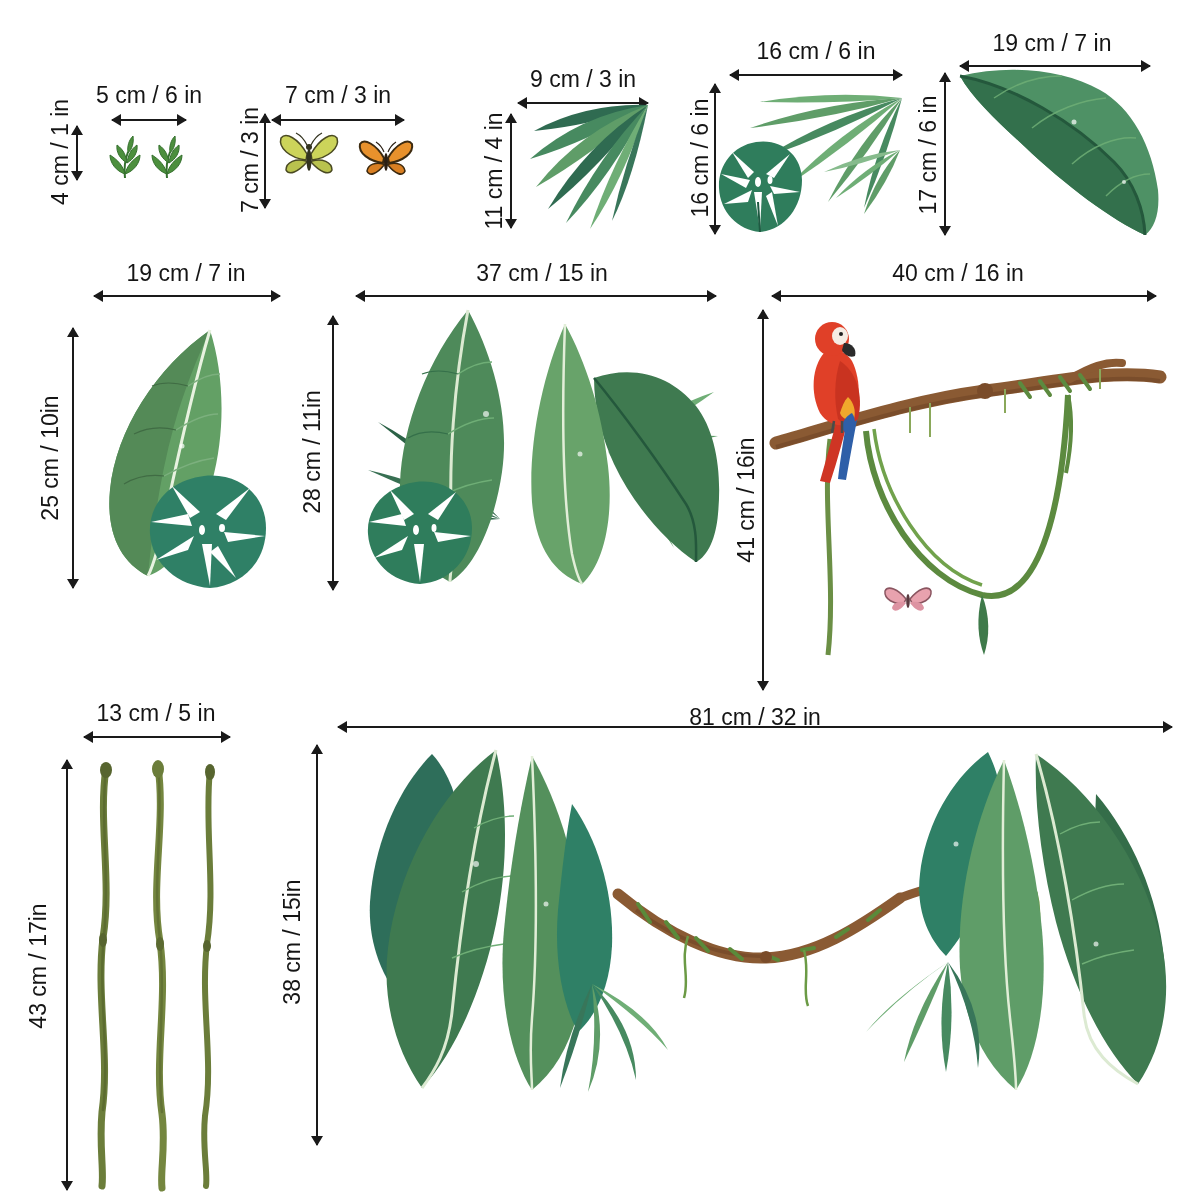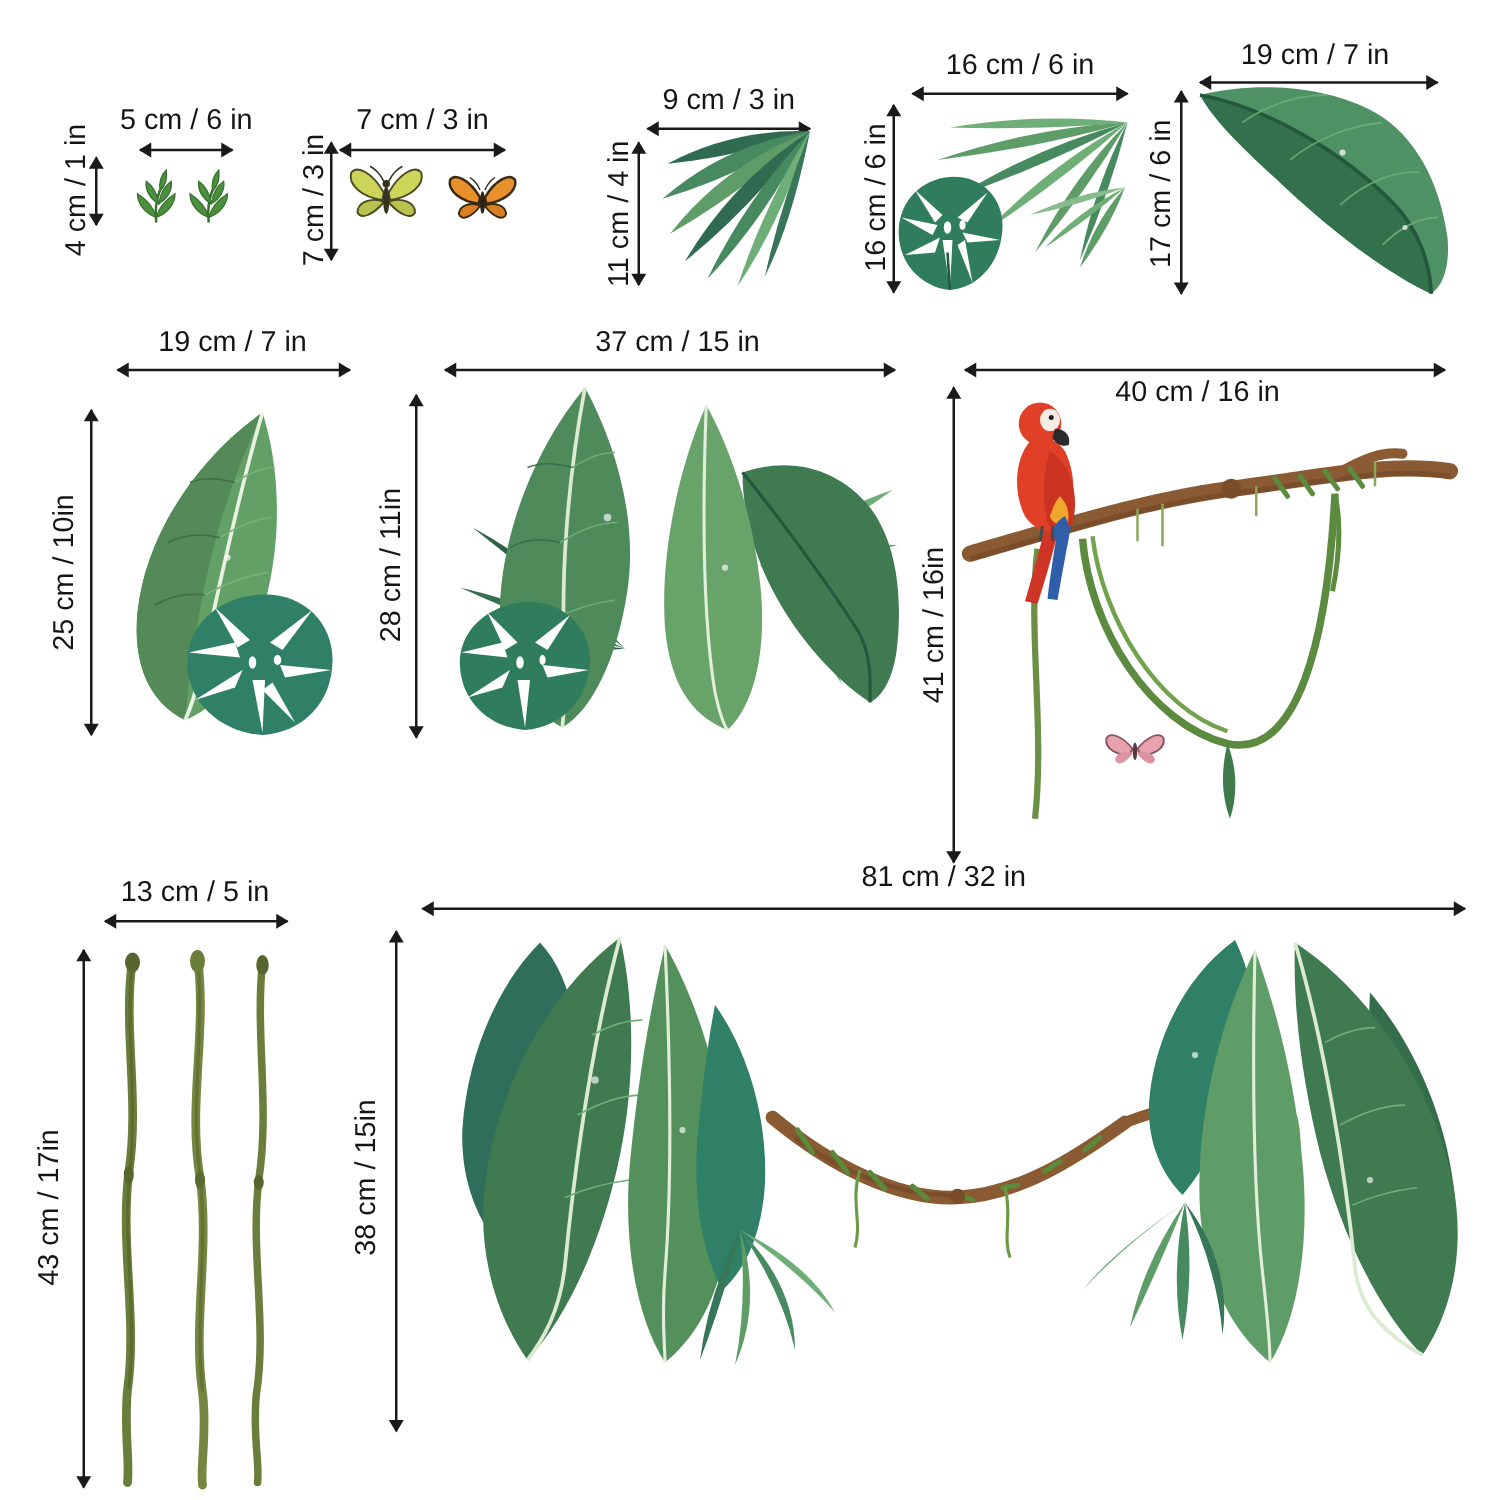--- a/index.html
+++ b/index.html
@@ -196,21 +196,21 @@
         <path d="M40,186 L64,210 L54,216 Z" fill="#fff"></path>
         <path d="M106,188 L78,210 L88,216 Z" fill="#fff"></path>
         <path d="M121,232 L84,228 L88,238 Z" fill="#fff"></path>
         <ellipse cx="66" cy="226" rx="3" ry="5" fill="#fff"></ellipse>
         <ellipse cx="84" cy="224" rx="2.5" ry="4" fill="#fff"></ellipse>
       </g>
     </svg>
   </section>
 
   <section class="item">
-    <div class="lbl lbl-h" style="left:958px;top:260px;margin-top:40px;">40 cm / 16 in</div>
+    <div class="lbl lbl-h" style="left:958px;top:260px;">40 cm / 16 in</div>
     <div class="dim-h" style="left:772px;top:295px;width:384px;"></div>
     <div class="lbl lbl-v" style="left:746px;top:500px;">41 cm / 16in</div>
     <div class="dim-v" style="left:762px;top:310px;height:380px;"></div>
     <svg class="illus" style="left:770px;top:303px;" width="395" height="390" viewBox="0 0 395 390">
       <g>
         <path d="M6,140 C70,122 140,98 215,88 C280,80 340,66 390,74" stroke="#8a5a33" stroke-width="13" fill="none" stroke-linecap="round"></path>
         <path d="M6,144 C70,126 140,102 215,92 C280,84 340,70 390,78" stroke="#6e4424" stroke-width="4" fill="none" opacity="0.55"></path>
         <path d="M300,76 C320,64 336,58 352,60" stroke="#8a5a33" stroke-width="8" fill="none" stroke-linecap="round"></path>
         <circle cx="215" cy="88" r="8" fill="#7a4c2a"></circle>
       </g>
@@ -262,21 +262,21 @@
       <ellipse cx="30" cy="10" rx="6" ry="8" fill="#57652f"></ellipse>
       <ellipse cx="82" cy="9" rx="6" ry="9" fill="#6b7d3a"></ellipse>
       <ellipse cx="134" cy="12" rx="5" ry="8" fill="#57652f"></ellipse>
       <ellipse cx="27" cy="180" rx="4" ry="7" fill="#57652f"></ellipse>
       <ellipse cx="84" cy="184" rx="4" ry="7" fill="#5b6a31"></ellipse>
       <ellipse cx="131" cy="186" rx="4" ry="6" fill="#57652f"></ellipse>
     </svg>
   </section>
 
   <section class="item">
-    <div class="lbl lbl-h" style="left:755px;top:688px;">81 cm / 32 in</div>
+    <div class="lbl lbl-h" style="left:755px;top:704px;">81 cm / 32 in</div>
     <div class="dim-h" style="left:338px;top:726px;width:834px;"></div>
     <div class="lbl lbl-v" style="left:292px;top:942px;">38 cm / 15in</div>
     <div class="dim-v" style="left:316px;top:745px;height:400px;"></div>
     <svg class="illus" style="left:336px;top:744px;" width="845" height="402" viewBox="0 0 845 402">
       <g>
         <path d="M96,10 C62,44 38,100 34,158 C32,196 44,232 68,258 C92,226 112,176 122,124 C130,80 120,36 96,10 Z" fill="#2e6e5a"></path>
         <path d="M160,6 C104,48 62,124 52,204 C46,252 58,304 86,344 C118,310 146,248 160,180 C172,122 172,58 160,6 Z" fill="#3f7a50"></path>
         <path d="M160,6 C138,88 124,188 116,268 C112,306 98,328 86,344" stroke="#dcead2" stroke-width="3" fill="none"></path>
         <path d="M138,84 C152,76 166,72 178,72 M126,148 C144,138 162,132 178,132 M116,214 C134,206 152,202 168,200" stroke="#6fae76" stroke-width="1.4" fill="none"></path>
         <path d="M196,12 C228,68 250,150 248,222 C246,276 228,320 196,346 C174,312 162,252 168,186 C174,122 184,64 196,12 Z" fill="#54905c"></path>

